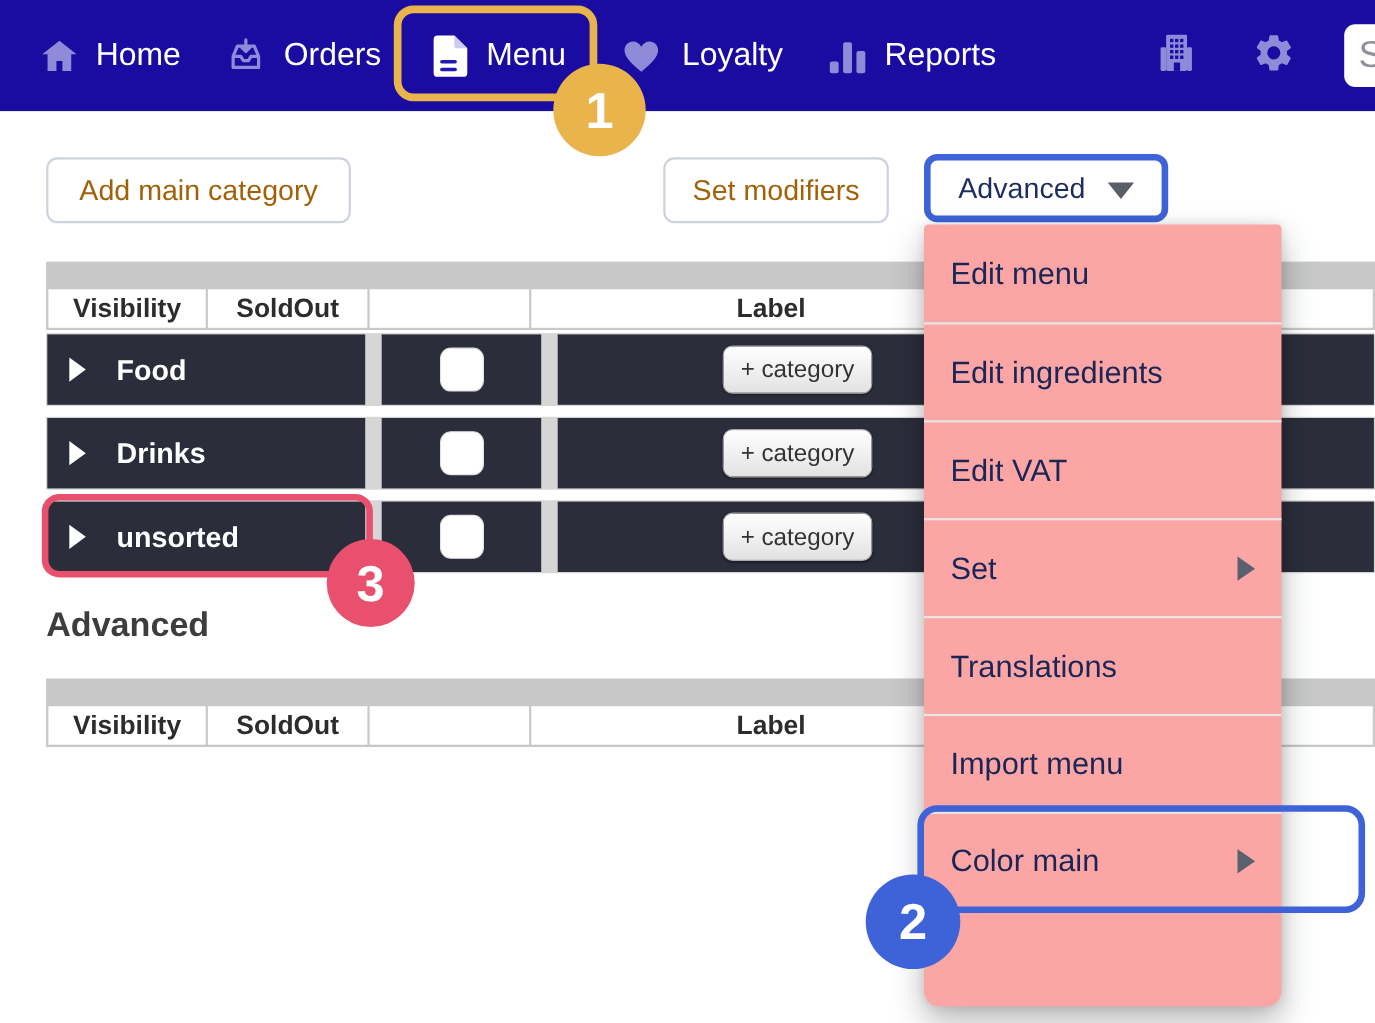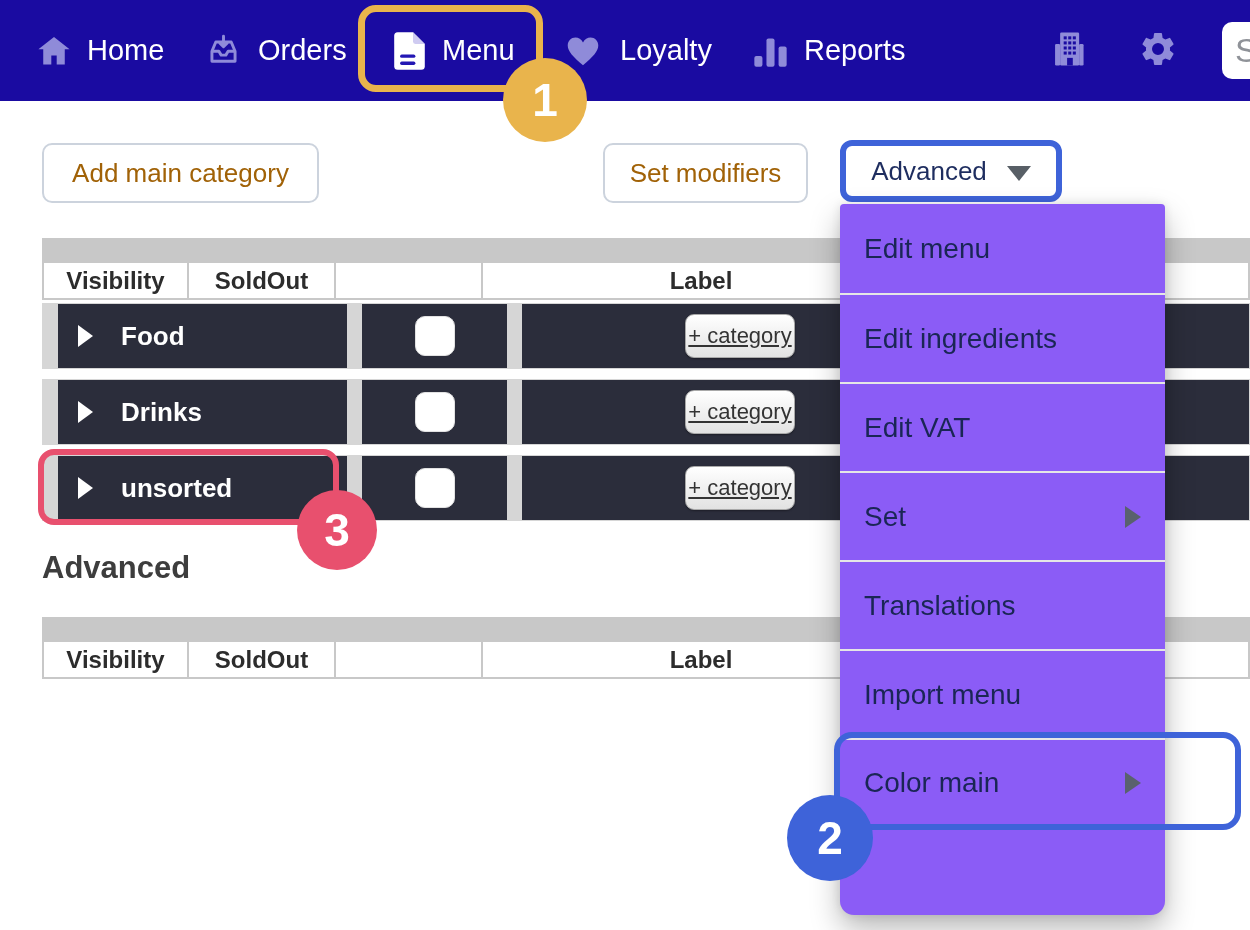--- a/index.html
+++ b/index.html
@@ -53,40 +53,40 @@
   .tbl-header { position:absolute; left:42px; width:1208px; height:62px; background:#c8c8c8;
                 border:2px solid #c8c8c8; display:grid;
                 grid-template-columns:143px 145px 145px 436px 1fr; gap:2px; z-index:2; }
   .tbl-header .hcell { background:#fff; display:flex; align-items:center; justify-content:center;
                        font-size:24px; font-weight:bold; color:#2c2c2c;margin-top:23px; }
   .hdr-1 { top:238px; }
   .hdr-2 { top:617px; }
 
   .cat-row { position:absolute; left:42px; width:1208px; height:66px; background:#d6d6d6;
              border:1px solid #d6d6d6; display:grid; grid-template-columns:289px 145px 436px 1fr;
-             gap:15px; z-index:2;padding-left:15px; }
+             gap:15px; z-index:2; }
   .cat-row .cell { background:#2b2d3b; display:flex; align-items:center; }
   .row-food     { top:303px; }
   .row-drinks   { top:379px; }
   .row-unsorted { top:455px; }
   .cell-name { padding-left:20px; gap:28px; color:#fff; font-size:26px; font-weight:bold; cursor:pointer; }
   .tri-right { width:0; height:0; border-top:11px solid transparent; border-bottom:11px solid transparent;
                border-left:15px solid #fff; }
   .cell-check { justify-content:center; }
   .checkbox { width:40px; height:40px; background:#fff; border-radius:10px; border:1px solid #e2e2e2; cursor:pointer; }
   .cell-label { justify-content:center; }
-  .addcat-btn { width:110px; height:44px; border-radius:9px; border:1px solid #a9a9a9;
+  .addcat-btn { width:136px; height:44px; border-radius:9px; border:1px solid #a9a9a9;
                 background:linear-gradient(#ffffff,#e2e2e2); color:#333; font-size:22px;
                 display:flex; align-items:center; justify-content:center; cursor:pointer;
-                box-shadow:0 1px 2px rgba(0,0,0,0.35);text-decoration:underline; }
+                box-shadow:0 1px 2px rgba(0,0,0,0.35); }
 
   .fav-title { position:absolute; left:42px; top:550px; font-size:31px; font-weight:bold; color:#3d3d3d; z-index:2; }
 
   
-  .dropdown { position:absolute; left:840px; top:204px; width:325px; height:711px; background:#8b5cf6;
+  .dropdown { position:absolute; left:840px; top:204px; width:325px; height:711px; background:#fca5a5;
               border-radius:4px 4px 14px 14px; z-index:20;
               box-shadow:0 14px 30px rgba(0,0,0,0.28), 0 0 10px rgba(0,0,0,0.10);
               display:flex; flex-direction:column; }
   .dd-item { height:89px; display:flex; align-items:center; padding:0 24px; color:#1a2655;
              font-size:28px; cursor:pointer; }
   .dd-item + .dd-item { border-top:2px solid #e6e6e6; }
   .dd-item:last-child { height:88px; }
   .dd-spacer { flex:1; }
   .sub-caret { width:0; height:0; border-top:11px solid transparent; border-bottom:11px solid transparent;
                border-left:16px solid #59616e; }

